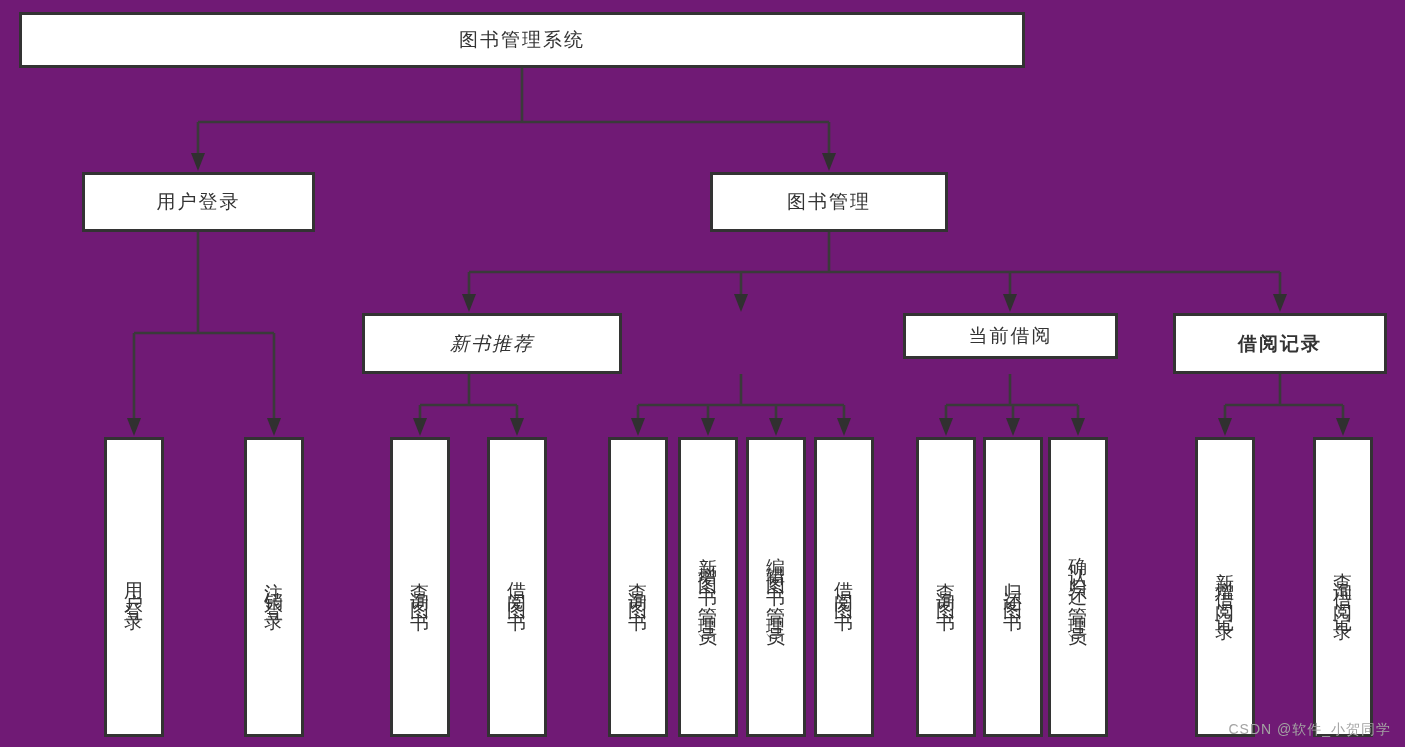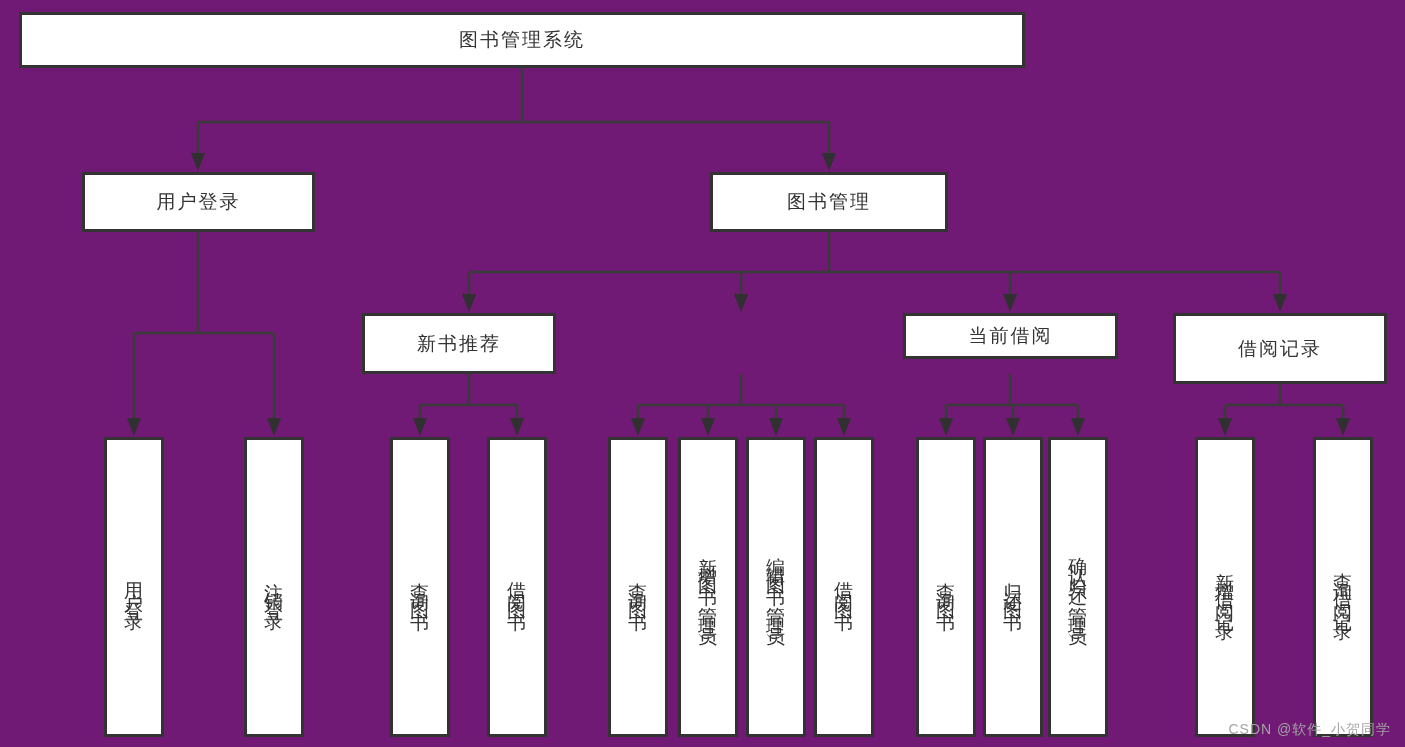--- a/index.html
+++ b/index.html
@@ -122,23 +122,23 @@
       <polygon points="1218,418 1232,418 1225,436"></polygon>
       <polygon points="1336,418 1350,418 1343,436"></polygon>
     </g>
   </svg>
 
   <div class="node box-h" style="left:19px; top:12px; width:1006px; height:56px;">图书管理系统</div>
 
   <div class="node box-h" style="left:82px; top:172px; width:233px; height:60px;">用户登录</div>
   <div class="node box-h" style="left:710px; top:172px; width:238px; height:60px;">图书管理</div>
 
-  <div class="node box-h" style="left:362px; top:313px; width:194px; height:61px;">新书推荐</div>
+  <div class="node box-h" style="left:362px; top:313px; width:260px; height:61px;font-style:italic;">新书推荐</div>
   <div class="node box-h" style="left:903px; top:313px; width:215px; height:46px;">当前借阅</div>
-  <div class="node box-h" style="left:1173px; top:313px; width:214px; height:71px;">借阅记录</div>
+  <div class="node box-h" style="left:1173px; top:313px; width:214px; height:61px;font-weight:bold;">借阅记录</div>
 
   <div class="node box-v" style="left:104px;">
     <span class="vtext">用户登录</span>
   </div>
   <div class="node box-v" style="left:244px;">
     <span class="vtext">注销登录</span>
   </div>
 
   <div class="node box-v" style="left:390px;">
     <span class="vtext">查询图书</span>

